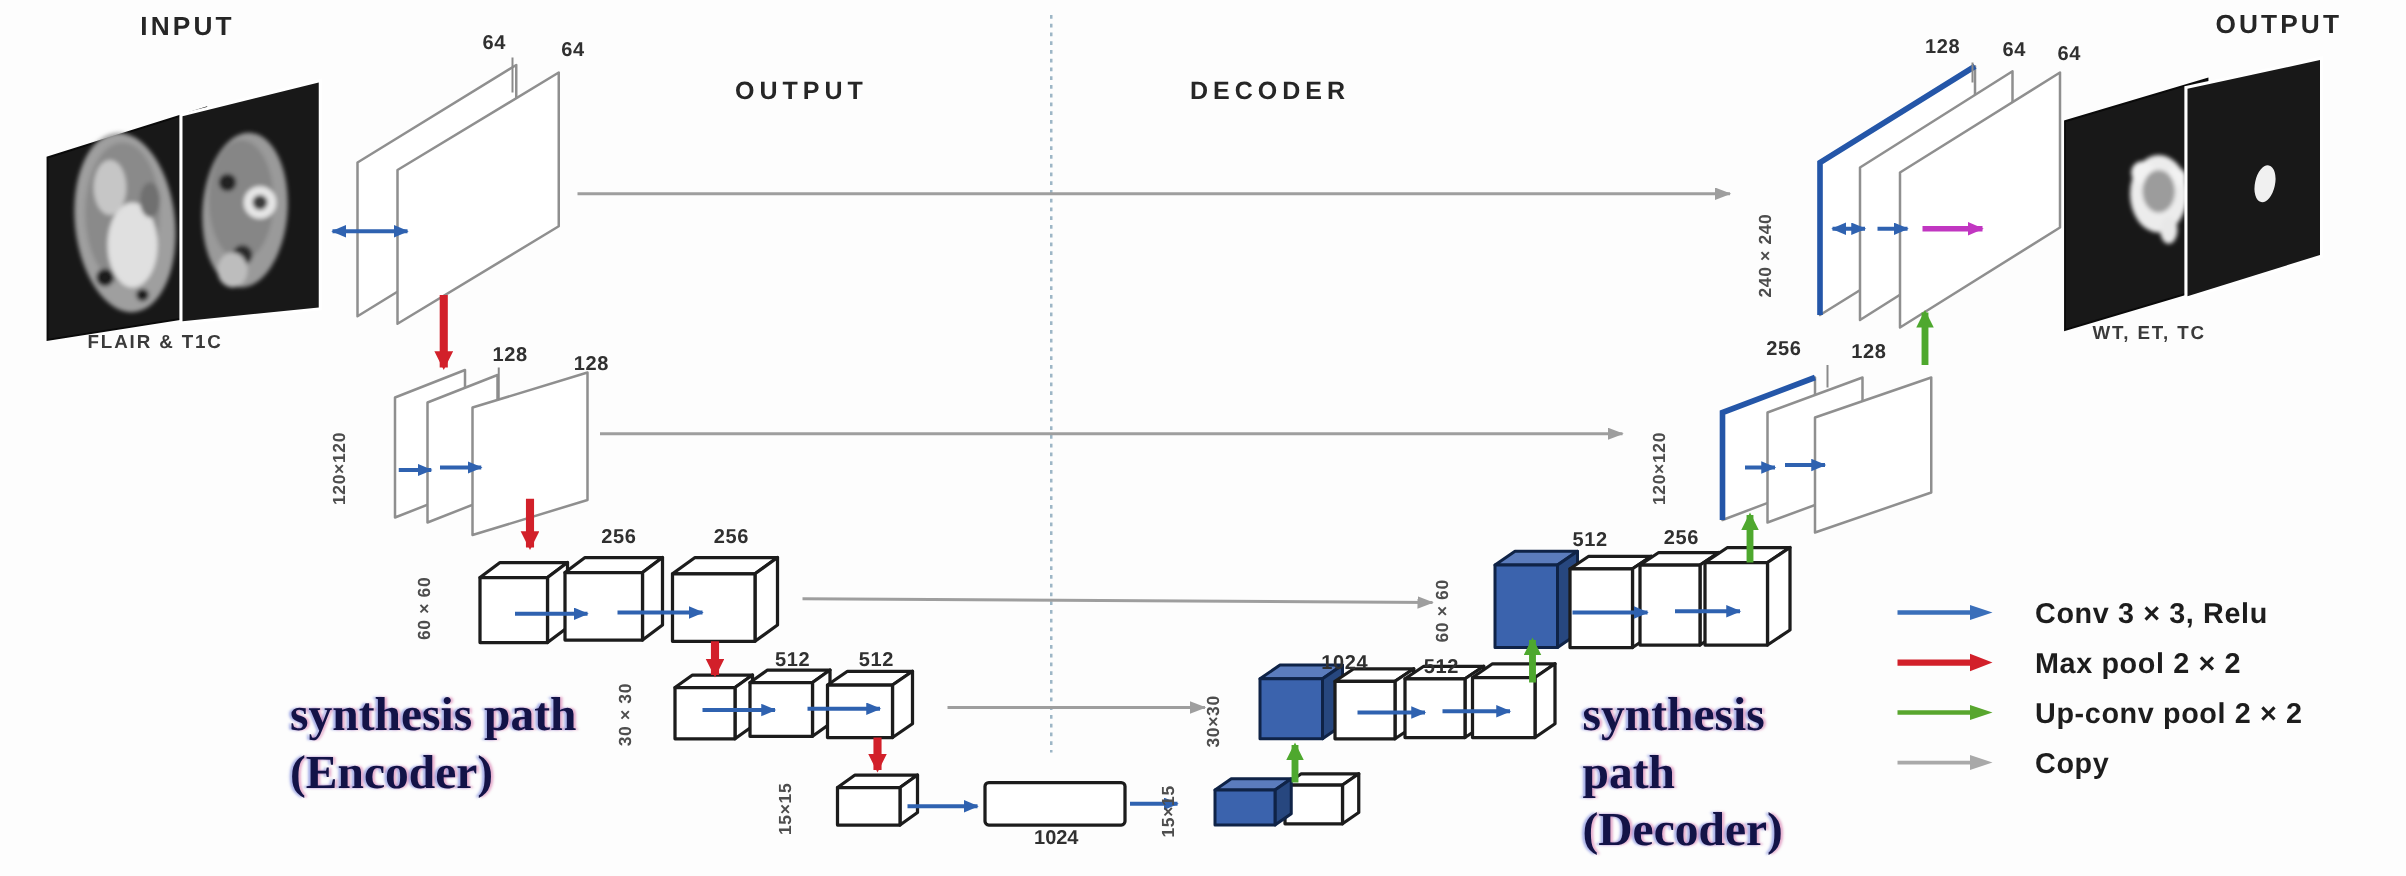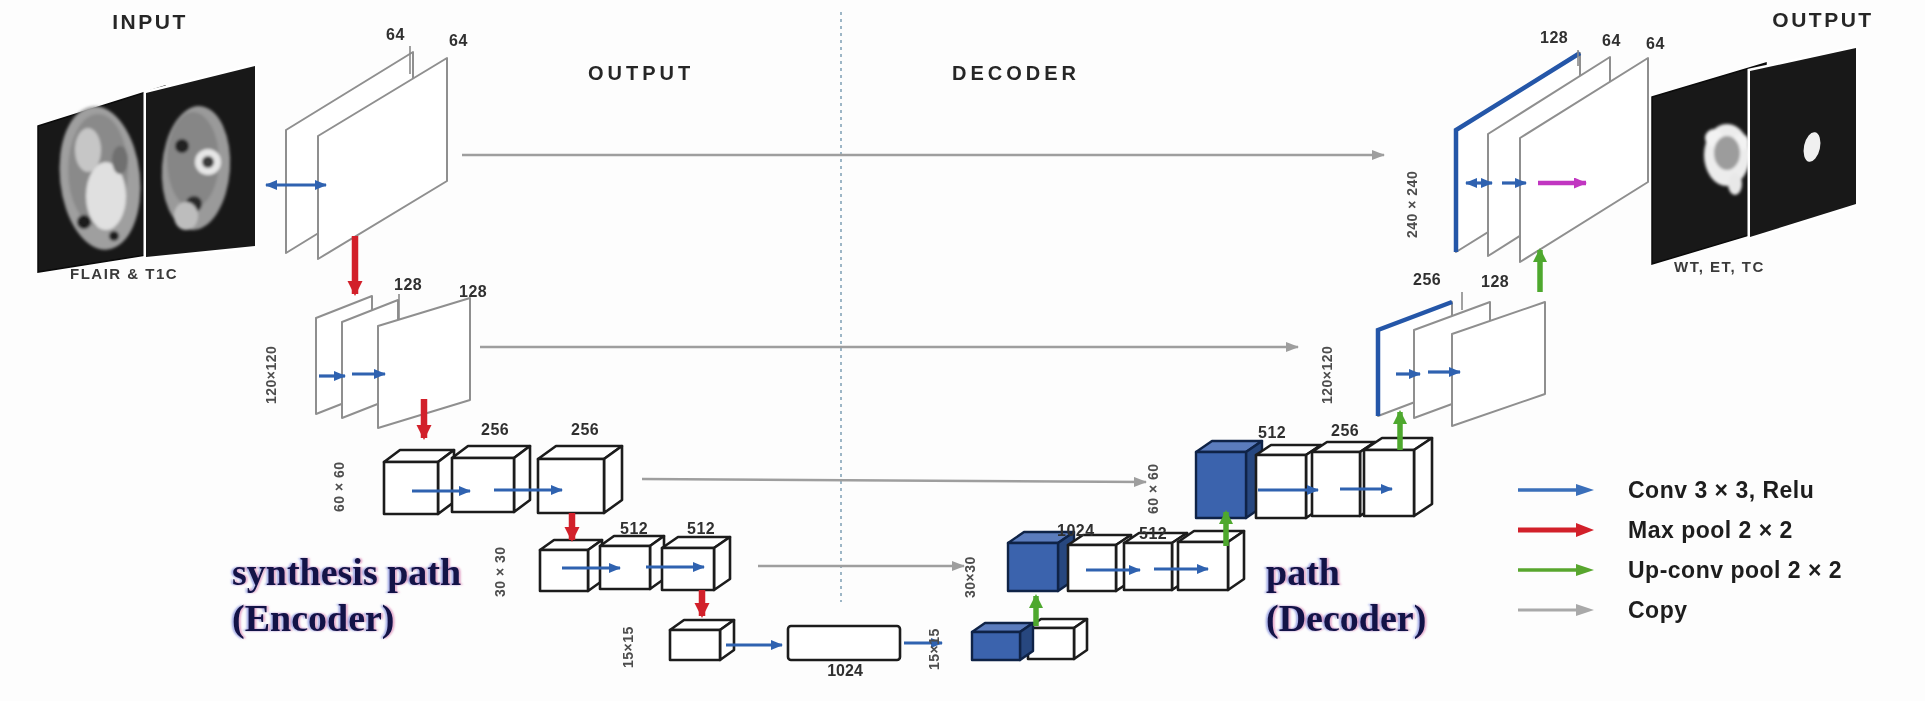--- a/index.html
+++ b/index.html
@@ -322,20 +322,21 @@
 <div class="lbl chlabel" style="left:1646px;top:35px;">64</div>
 
 <div class="lbl title" style="left:1758px;top:8px;width:130px;">OUTPUT</div>
 <div class="lbl caption" style="left:1674px;top:258px;">WT, ET, TC</div>
 
 <div class="pathlabel" style="left:232px;top:549px;">
   <span>synthesis path</span>
   <span>(Encoder)</span>
 </div>
 <div class="pathlabel" style="left:1266px;top:549px;">
+  <span>synthesis</span>
   <span>path</span>
   <span>(Decoder)</span>
 </div>
 
 <div id="legend">
   <div class="lrow">
     <svg width="80" height="18" viewBox="0 0 80 18">
           <line x1="2" y1="9" x2="62" y2="9" stroke="#3a6fba" stroke-width="3.5"></line>
           <polygon points="60,3 78,9 60,15" fill="#3a6fba"></polygon>
         </svg>

